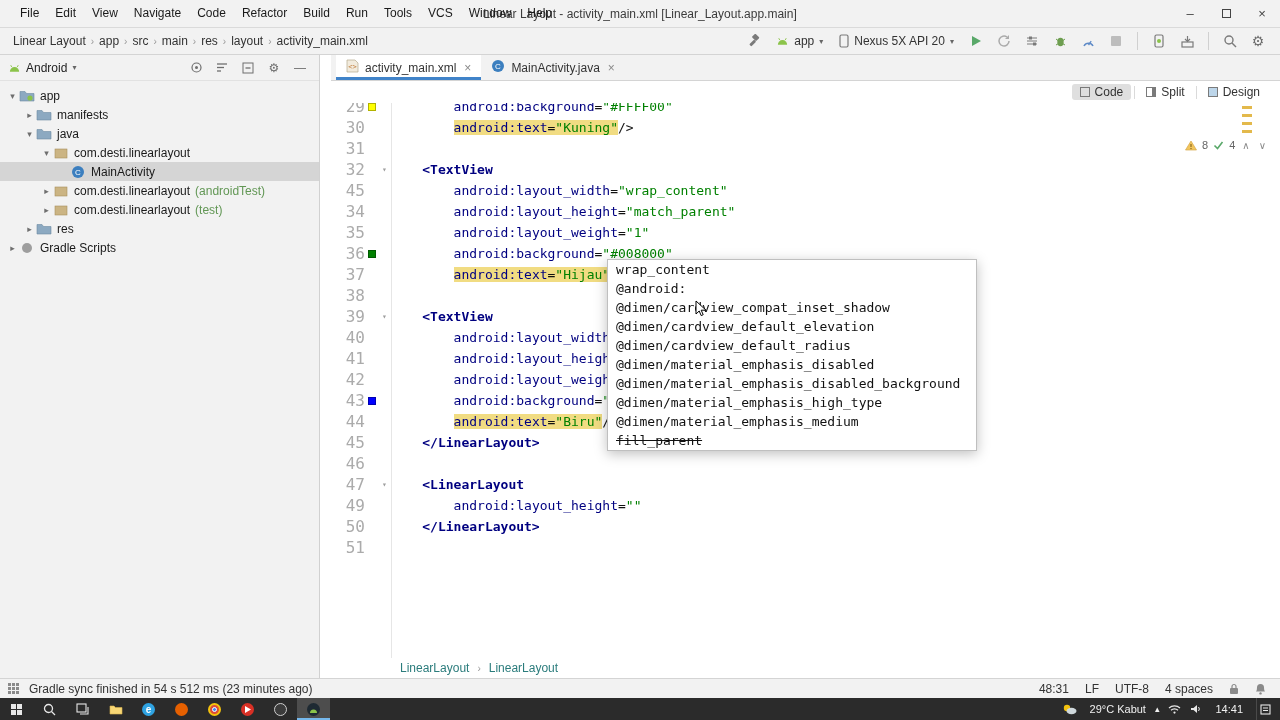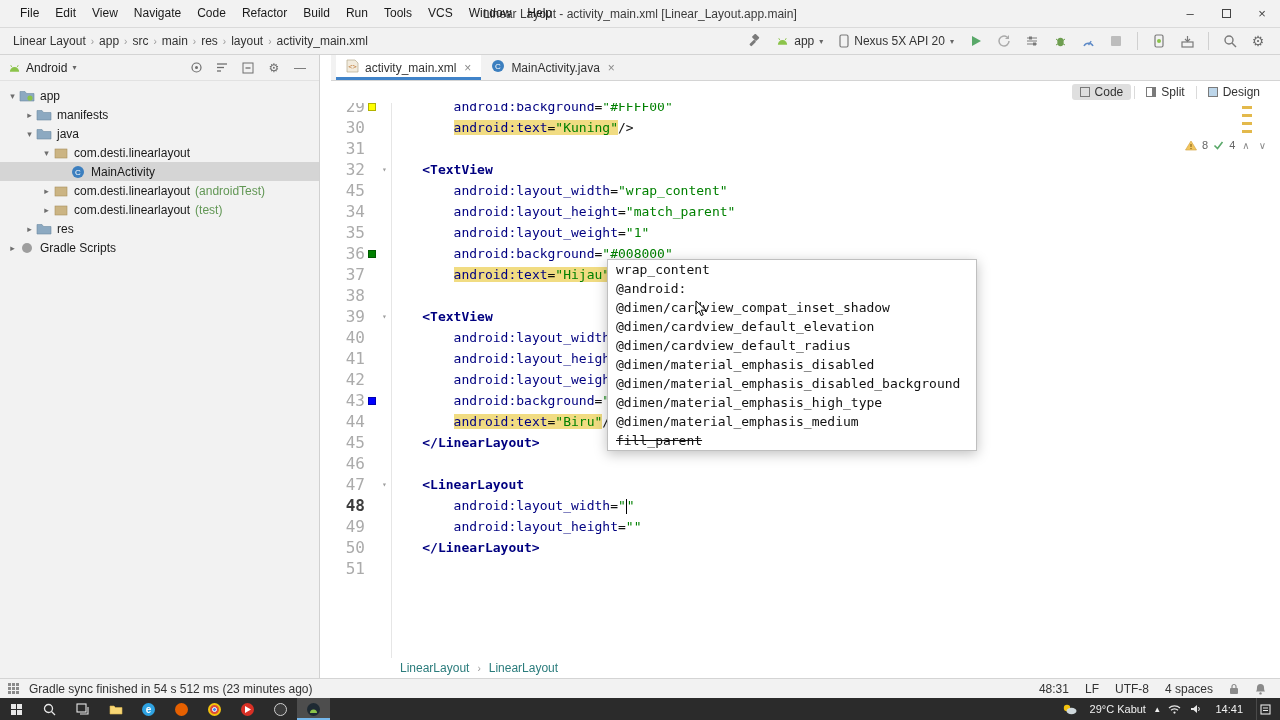--- a/index.html
+++ b/index.html
@@ -423,21 +423,20 @@
           <div class="code-line"><div class="ln">38</div><div class="sw-slot"></div><div class="fold-slot"></div><div class="txt" style="padding-left: 0ch;"></div></div>
           <div class="code-line"><div class="ln">39</div><div class="sw-slot"></div><div class="fold-slot">▾</div><div class="txt" style="padding-left: 4ch;"><span class="tk-tag">&lt;TextView</span></div></div>
           <div class="code-line"><div class="ln">40</div><div class="sw-slot"></div><div class="fold-slot"></div><div class="txt" style="padding-left: 8ch;"><span class="tk-attr">android:layout_width</span><span class="tk-plain">=</span></div></div>
           <div class="code-line"><div class="ln">41</div><div class="sw-slot"></div><div class="fold-slot"></div><div class="txt" style="padding-left: 8ch;"><span class="tk-attr">android:layout_height</span></div></div>
           <div class="code-line"><div class="ln">42</div><div class="sw-slot"></div><div class="fold-slot"></div><div class="txt" style="padding-left: 8ch;"><span class="tk-attr">android:layout_weight</span></div></div>
           <div class="code-line"><div class="ln">43</div><div class="sw-slot"><span class="swatch" style="background: rgb(0, 0, 255);"></span></div><div class="fold-slot"></div><div class="txt" style="padding-left: 8ch;"><span class="tk-attr">android:background</span><span class="tk-plain">=</span><span class="tk-value">"#</span></div></div>
           <div class="code-line"><div class="ln">44</div><div class="sw-slot"></div><div class="fold-slot"></div><div class="txt" style="padding-left: 8ch;"><span class="tk-attr hl">android:text</span><span class="tk-plain hl">=</span><span class="tk-value hl">"Biru"</span><span class="tk-plain">/&gt;</span></div></div>
           <div class="code-line"><div class="ln">45</div><div class="sw-slot"></div><div class="fold-slot"></div><div class="txt" style="padding-left: 4ch;"><span class="tk-tag">&lt;/LinearLayout&gt;</span></div></div>
           <div class="code-line"><div class="ln">46</div><div class="sw-slot"></div><div class="fold-slot"></div><div class="txt" style="padding-left: 0ch;"></div></div>
           <div class="code-line"><div class="ln">47</div><div class="sw-slot"></div><div class="fold-slot">▾</div><div class="txt" style="padding-left: 4ch;"><span class="tk-tag">&lt;LinearLayout</span></div></div>
-          <div class="code-line"><div class="ln cur">48</div><div class="sw-slot"></div><div class="fold-slot"></div><div class="txt" style="padding-left: 8ch;"><span class="tk-attr">android:layout_width</span><span class="tk-plain">=</span><span class="tk-value">"</span><span class="caret"></span><span class="tk-value">"</span></div></div>
           <div class="code-line"><div class="ln">49</div><div class="sw-slot"></div><div class="fold-slot"></div><div class="txt" style="padding-left: 8ch;"><span class="tk-attr">android:layout_height</span><span class="tk-plain">=</span><span class="tk-value">""</span></div></div>
           <div class="code-line"><div class="ln">50</div><div class="sw-slot"></div><div class="fold-slot"></div><div class="txt" style="padding-left: 4ch;"><span class="tk-tag">&lt;/LinearLayout&gt;</span></div></div>
           <div class="code-line"><div class="ln">51</div><div class="sw-slot"></div><div class="fold-slot"></div><div class="txt" style="padding-left: 0ch;"></div></div>
         </div>
 
       <div class="tick" style="right:28px; top:3px"></div>
       <div class="tick" style="right:28px; top:11px"></div>
       <div class="tick" style="right:28px; top:19px"></div>
       <div class="tick" style="right:28px; top:27px"></div>
 

